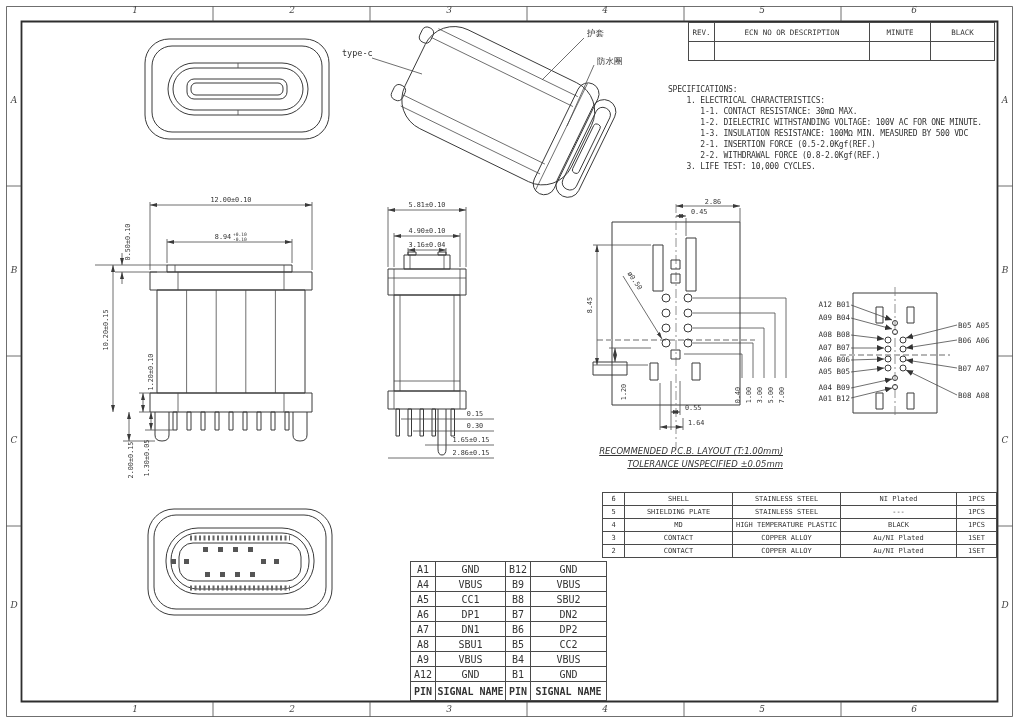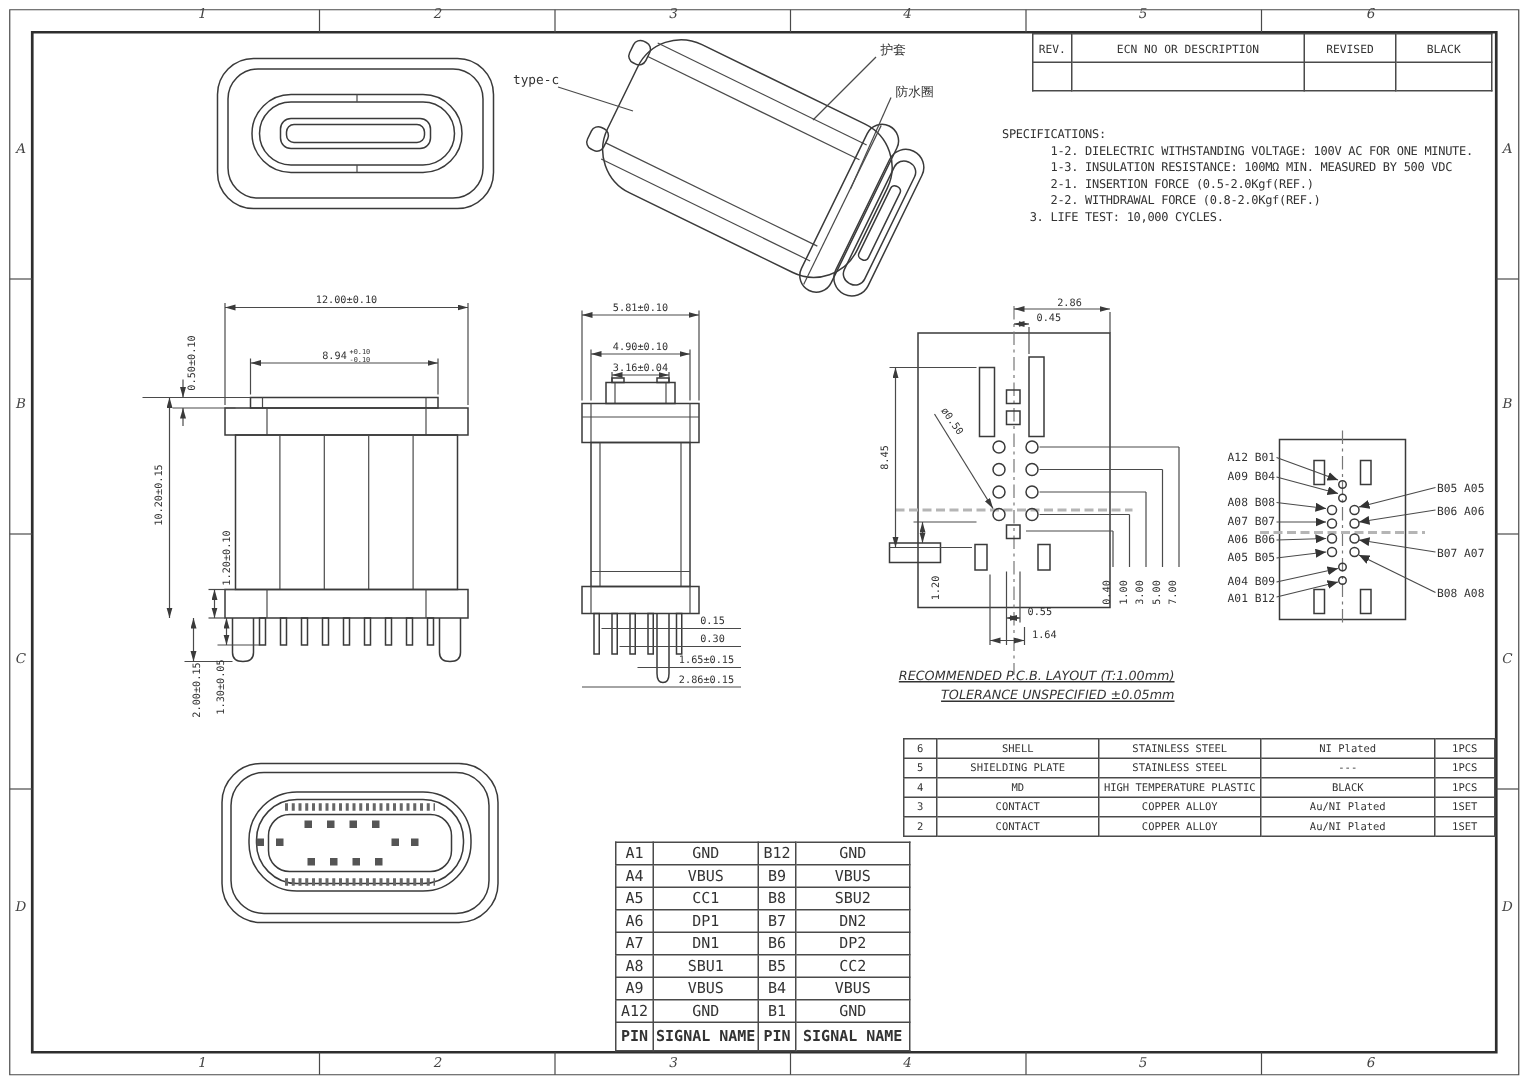--- a/index.html
+++ b/index.html
@@ -83,34 +83,36 @@
     <colgroup>
         <col style="width:26px">
         <col style="width:155px">
         <col style="width:61px">
         <col style="width:64px">
       </colgroup>
     <tbody>
         <tr>
       <td>REV.</td>
       <td>ECN NO OR DESCRIPTION</td>
-      <td>REVISED</td>
+      <td>MINUTE</td>
       <td>BLACK</td>
     </tr>
     <tr>
       <td></td>
           <td></td>
       <td></td>
           <td></td>
     </tr>
   </tbody>
     </table>
 
   <div class="abs" style="left:668px;top:84px;width:330px">
     <div class="specline">SPECIFICATIONS:</div>
+    <div class="specline">    1. ELECTRICAL CHARACTERISTICS:</div>
+    <div class="specline">       1-1. CONTACT RESISTANCE: 30mΩ MAX.</div>
     <div class="specline">       1-2. DIELECTRIC WITHSTANDING VOLTAGE: 100V AC FOR ONE MINUTE.</div>
     <div class="specline">       1-3. INSULATION RESISTANCE: 100MΩ MIN. MEASURED BY 500 VDC</div>
     <div class="specline">       2-1. INSERTION FORCE (0.5-2.0Kgf(REF.)</div>
     <div class="specline">       2-2. WITHDRAWAL FORCE (0.8-2.0Kgf(REF.)</div>
     <div class="specline">    3. LIFE TEST: 10,000 CYCLES.</div>
   </div>
 
   <svg class="abs" style="left:143px;top:36px" width="195" height="108">
     <rect class="ln" x="2" y="3" width="184" height="100" rx="24"></rect>
     <rect class="ln" x="9" y="10" width="170" height="86" rx="20"></rect>

